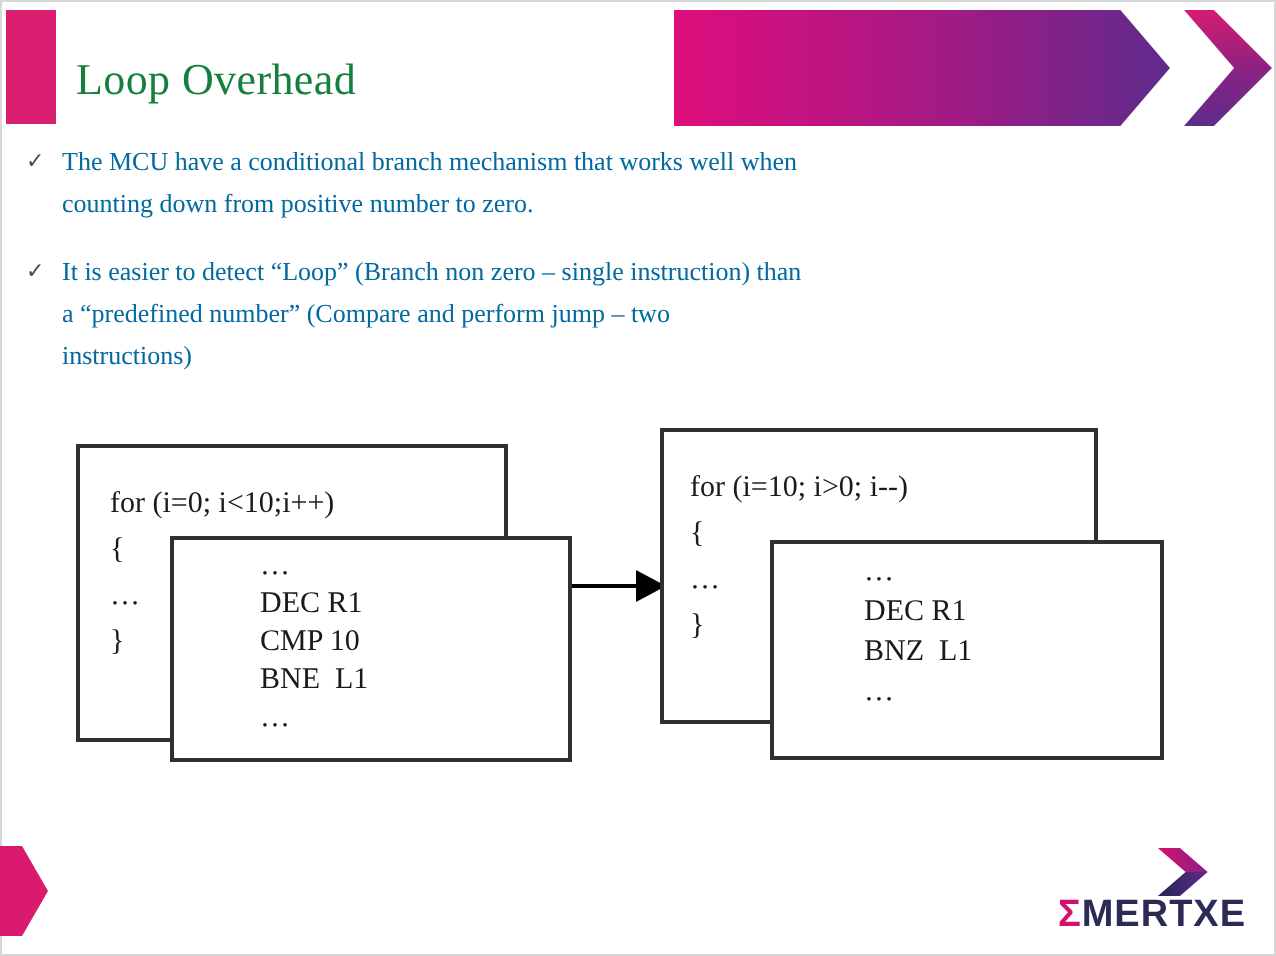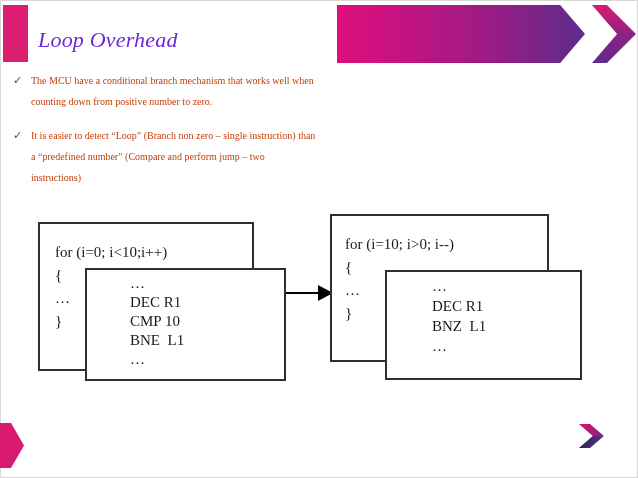--- a/index.html
+++ b/index.html
@@ -4,41 +4,41 @@
 <style>
   html,body{margin:0;padding:0;background:#888;}
   .slide{
     position:relative;width:638px;height:478px;background:#ffffff;
     font-family:"Liberation Serif","DejaVu Serif",serif;overflow:hidden;
     box-shadow:0 0 0 1px #d8d8d8 inset;
   }
   
   .left-bar{position:absolute;left:3px;top:5px;width:25px;height:57px;background:#d91e70;}
   
-  .title{position:absolute;left:38px;top:27px;font-size:22px;color:#6d28d9;letter-spacing:.2px;font-style:italic;}
+  .title{position:absolute;left:38px;top:27px;font-size:22px;color:#15803d;letter-spacing:.2px;}
   
   .banner{
     position:absolute;left:337px;top:5px;width:248px;height:58px;
     background:linear-gradient(90deg,#e00d7d 0%,#a31a84 55%,#5e2b8c 100%);
     clip-path:polygon(0 0,90% 0,100% 50%,90% 100%,0 100%);
   }
   .banner-chevron{
     position:absolute;left:592px;top:5px;width:44px;height:58px;
     background:linear-gradient(180deg,#d81b72 0%,#8a2282 52%,#5e2b8c 100%);
     clip-path:polygon(0 0,34% 0,100% 50%,34% 100%,0 100%,57% 50%);
   }
   
   .bullets{position:absolute;left:13px;top:70px;width:606px;}
   .bullet{display:flex;margin-bottom:13px;}
   .bullet .tick{
     width:18px;flex:0 0 18px;font-size:11px;color:#4a4a4a;line-height:21px;
     font-family:"DejaVu Sans",sans-serif;
   }
   .bullet .btext{
-    flex:1;font-size:10px;line-height:21px;color:#c2410c;white-space:pre-line;
+    flex:1;font-size:13px;line-height:21px;color:#0369a1;white-space:pre-line;
   }
   
   .dbox{position:absolute;background:#fff;border:2px solid #2f2f2f;box-sizing:border-box;}
   .code{
     font-size:15px;color:#1a1a1a;white-space:pre-wrap;
     font-family:"Liberation Serif","DejaVu Serif",serif;
   }
   .box-l-back {left:38px; top:222px;width:216px;height:149px;}
   .box-l-back  .code{padding:17px 0 0 15px;line-height:23px;}
   .box-l-front{left:85px; top:268px;width:201px;height:113px;}
@@ -133,15 +133,18 @@
             <stop offset="1" stop-color="#8a2084"></stop>
         </linearGradient>
         <linearGradient id="gBot" x1="0" y1="0" x2="1" y2="0">
           <stop offset="0" stop-color="#262650"></stop>
             <stop offset="1" stop-color="#5e2b8c"></stop>
         </linearGradient>
       </defs>
       <polygon points="6,0 18,0 33,13 21,13" fill="url(#gTop)"></polygon>
       <polygon points="21,13 33,13 18,26 6,26" fill="url(#gBot)"></polygon>
     </svg>
+    <div class="logo-text">
+      <span class="logo-sigma">Σ</span><span class="logo-name">MERTXE</span>
+    </div>
   </div>
 
 </div>
 
 </body></html>

